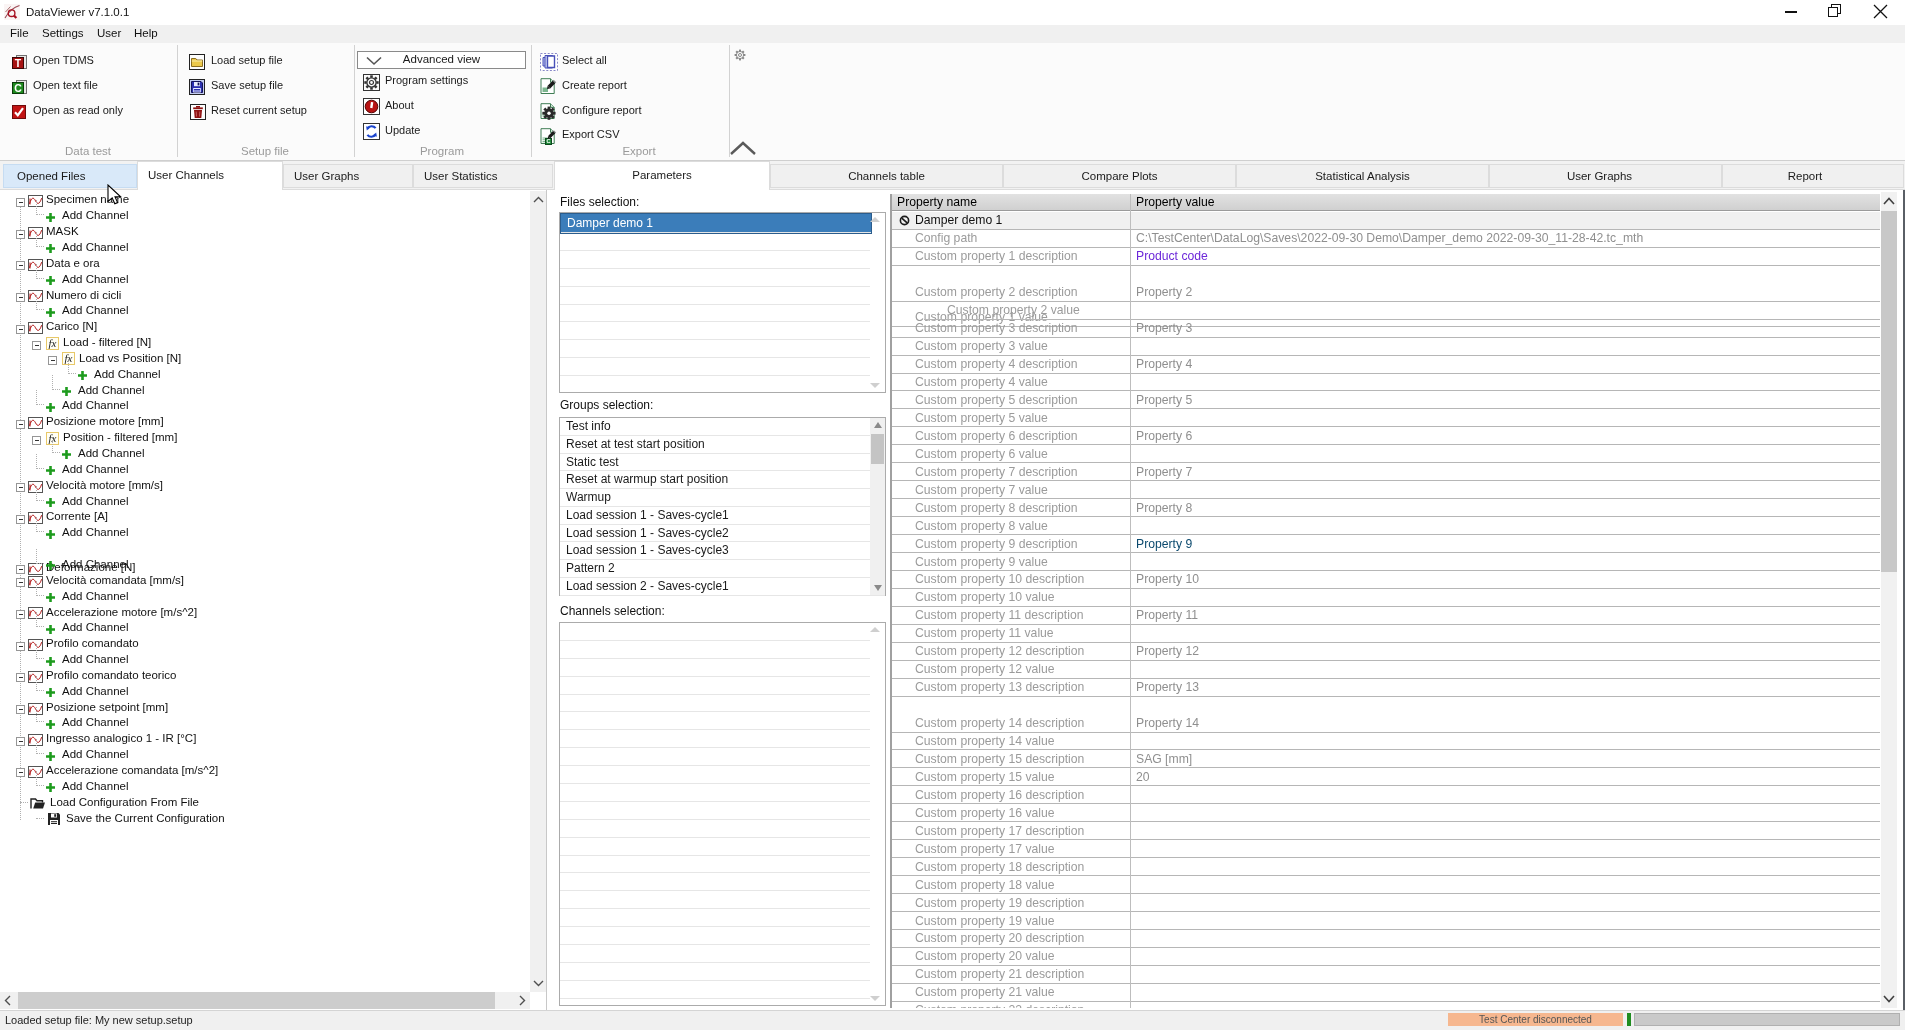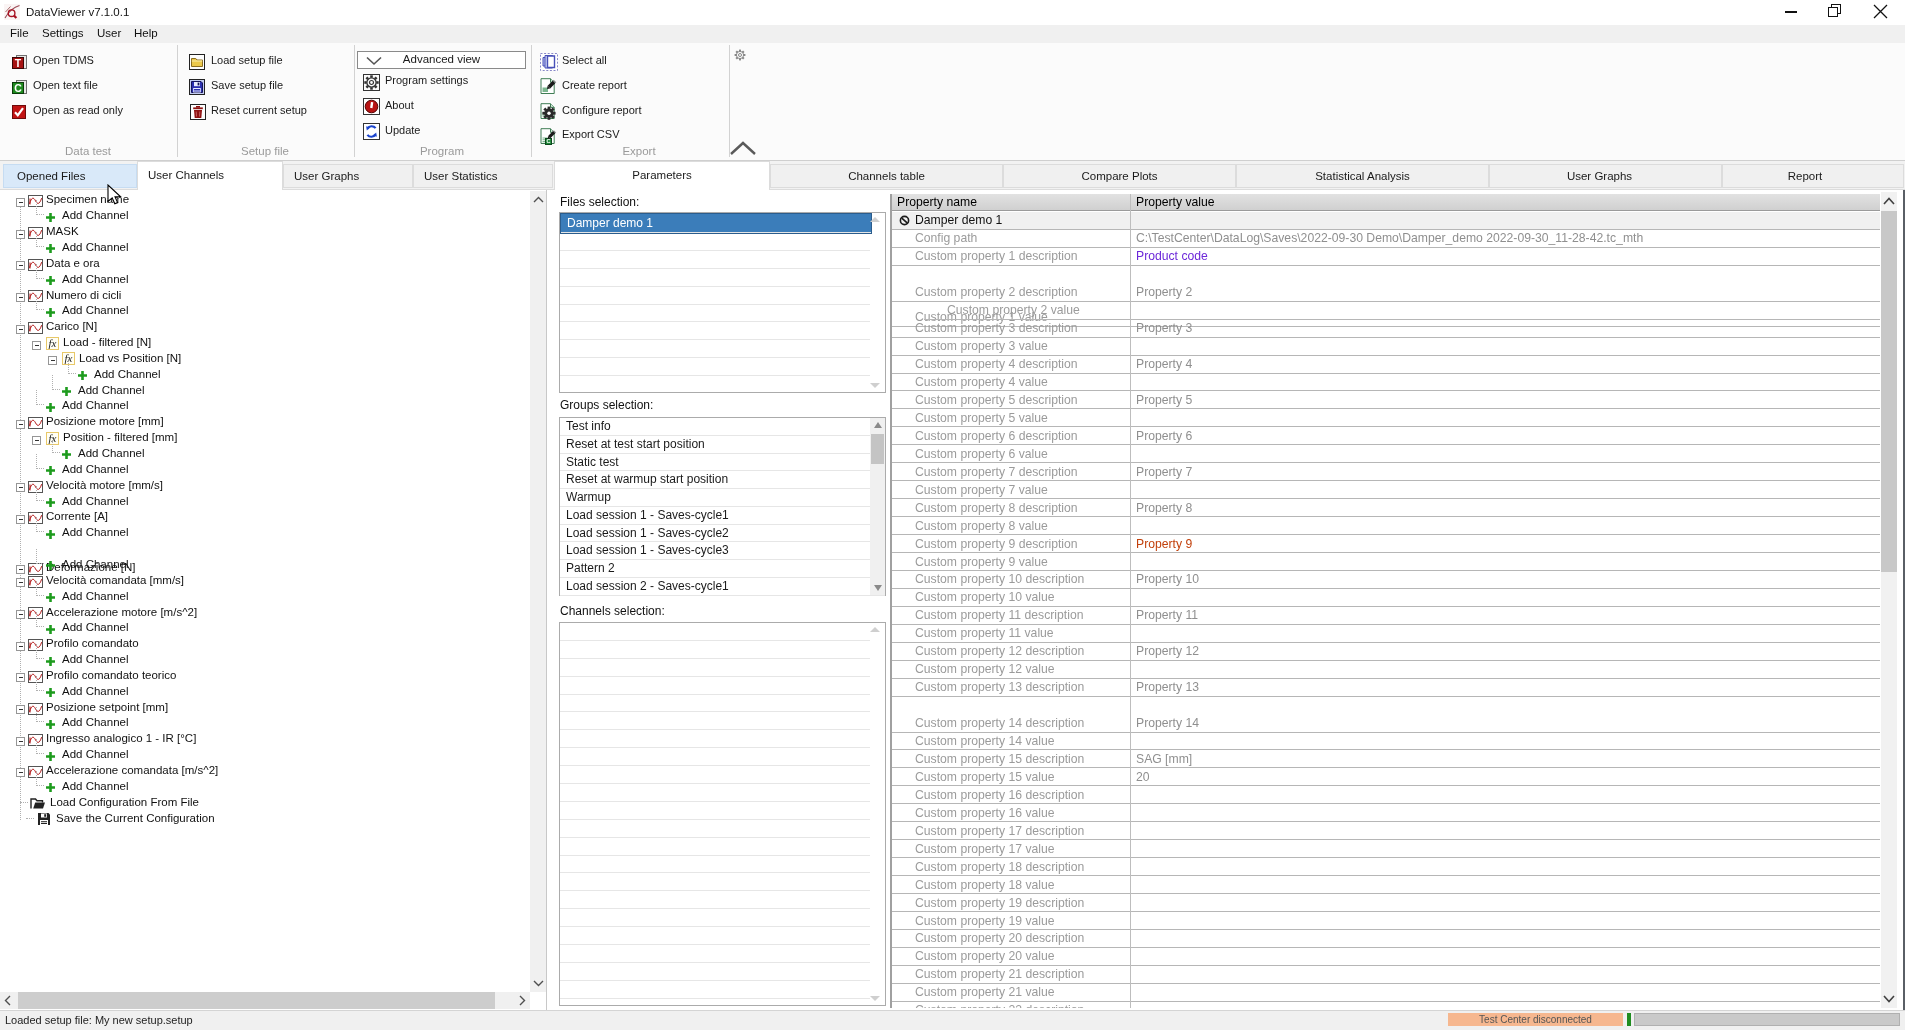--- a/index.html
+++ b/index.html
@@ -561,21 +561,21 @@
     <span class="abs" style="left:62px;top:1px;">Add Channel</span>
   </div>
 <div class="trow" style="left:0;top:794.70px;width:530px;">
     <span class="abs" style="left:20px;top:7px;width:8px;height:1px;border-top:1px dotted #b0b0b0;"></span>
     <span class="abs" style="left:30px;top:2px;"><svg width="16" height="13" viewBox="0 0 16 13" style="">
         <path d="M1 11.5 L1 2 L5.5 2 L7 3.8 L12.5 3.8 L12.5 5.5" fill="none" stroke="#222" stroke-width="1.4"></path>
         <path d="M3.2 11.5 L5.2 5.5 L15 5.5 L13 11.5 Z" fill="#222"></path>
       </svg></span>
     <span class="abs" style="left:50px;top:1px;">Load Configuration From File</span>
   </div>
-<div class="trow" style="left:6px;top:810.55px;width:579px;">
+<div class="trow" style="left:16px;top:810.55px;width:579px;">
     <span class="abs" style="left:20px;top:7px;width:8px;height:1px;border-top:1px dotted #b0b0b0;"></span>
     <span class="abs" style="left:31px;top:1px;"><svg width="14" height="14" viewBox="0 0 14 14" style="">
         <path d="M1 1 L11.5 1 L13 2.5 L13 13 L1 13 Z" fill="#222"></path>
         <rect x="4" y="1.5" width="6" height="4" fill="#fff"></rect>
         <rect x="7.2" y="2.2" width="2" height="2.6" fill="#222"></rect>
         <rect x="3" y="8" width="8" height="5" fill="#fff"></rect>
         <rect x="4" y="9.2" width="6" height="1" fill="#222"></rect>
         <rect x="4" y="11" width="6" height="1" fill="#222"></rect>
       </svg></span>
     <span class="abs" style="left:50px;top:1px;">Save the Current Configuration</span>
@@ -727,21 +727,21 @@
     </div>
 <div class="prow" style="top:305.20px;height:17.95px;">
       <span class="pname">Custom property 8 description</span>
       <span class="pval" style="color:#8f8f8f;">Property 8</span>
     </div>
 <div class="prow" style="top:323.15px;height:17.95px;">
       <span class="pname">Custom property 8 value</span>
     </div>
 <div class="prow" style="top:341.10px;height:17.95px;">
       <span class="pname">Custom property 9 description</span>
-      <span class="pval" style="color:#c2410c;text-align:center;">Property 9</span>
+      <span class="pval" style="color:#0c4a6e;text-align:center;">Property 9</span>
     </div>
 <div class="prow" style="top:359.05px;height:17.95px;padding-left:20px;">
       <span class="pname">Custom property 9 value</span>
     </div>
 <div class="prow" style="top:377.00px;height:17.95px;">
       <span class="pname">Custom property 10 description</span>
       <span class="pval" style="color:#8f8f8f;">Property 10</span>
     </div>
 <div class="prow" style="top:394.95px;height:17.95px;">
       <span class="pname">Custom property 10 value</span>

